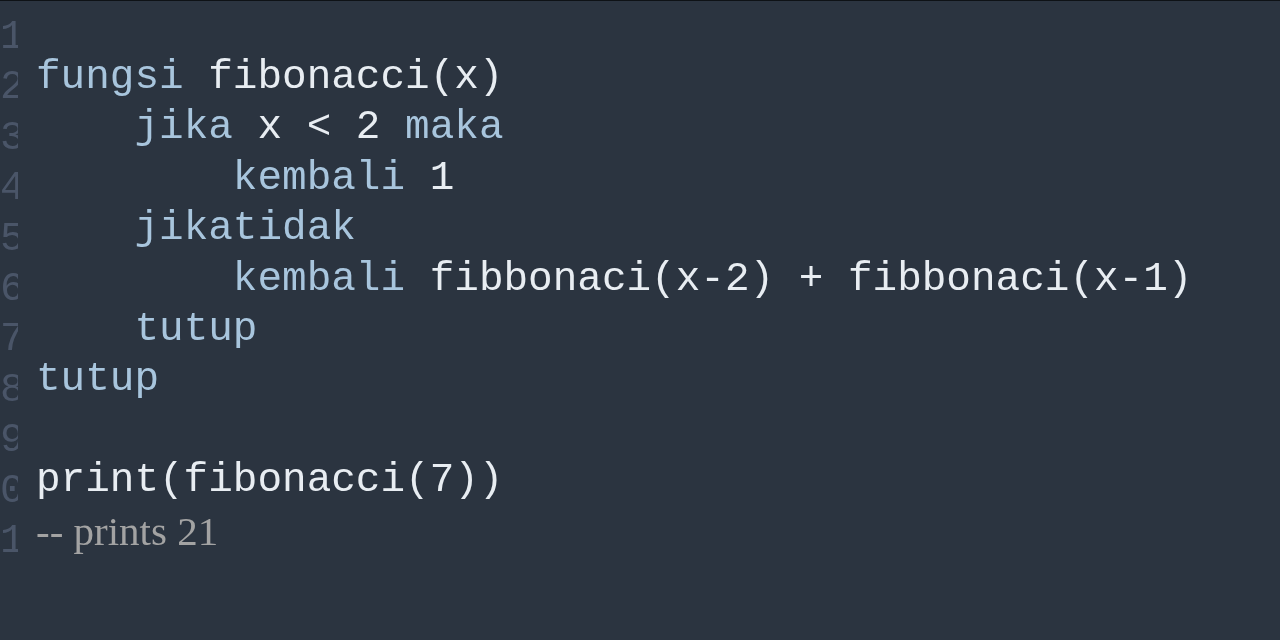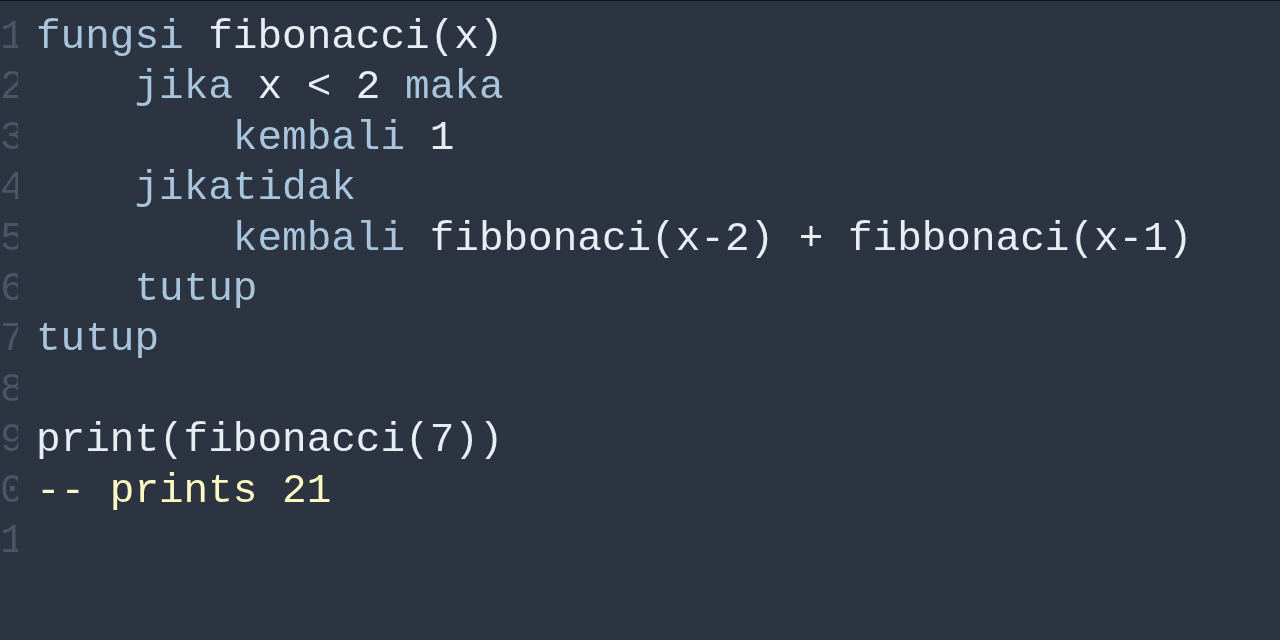--- a/index.html
+++ b/index.html
@@ -32,32 +32,34 @@
     .gutter-line {
       height: 50.4px;
       padding-right: 2px;
       overflow: hidden;
       font-size: 41px;
     }
     .code {
       padding-left: 18px;
       white-space: pre;
       color: #e8edf2;
+      margin-top: 40px;
     }
     .code-line {
       height: 50.4px;
     }
     .kw {
       color: #a8c5dd;
     }
     .ident {
       color: #e8edf2;
     }
     .comment {
-      color: #fef9c3;
+      color: #a3a3a3;
+      font-family: Liberation Serif, serif;
     }
     .top-border {
       position: absolute;
       top: 0;
       left: 0;
       right: 0;
       height: 1px;
       background-color: #0e1216;
     }
   </style>

